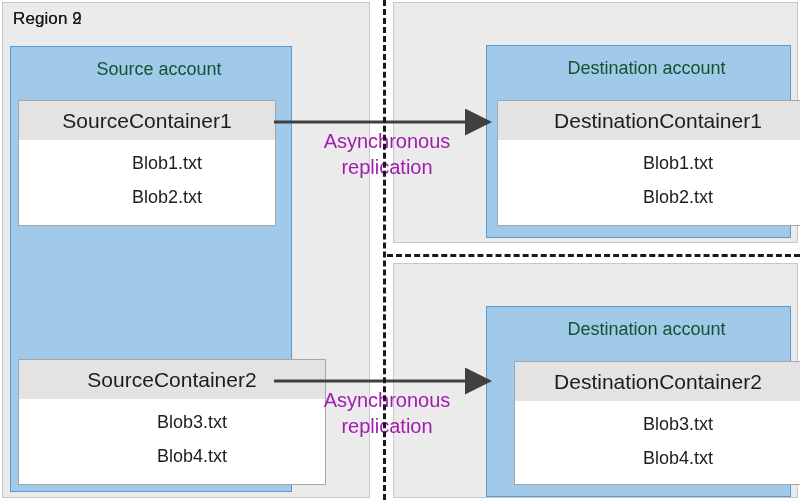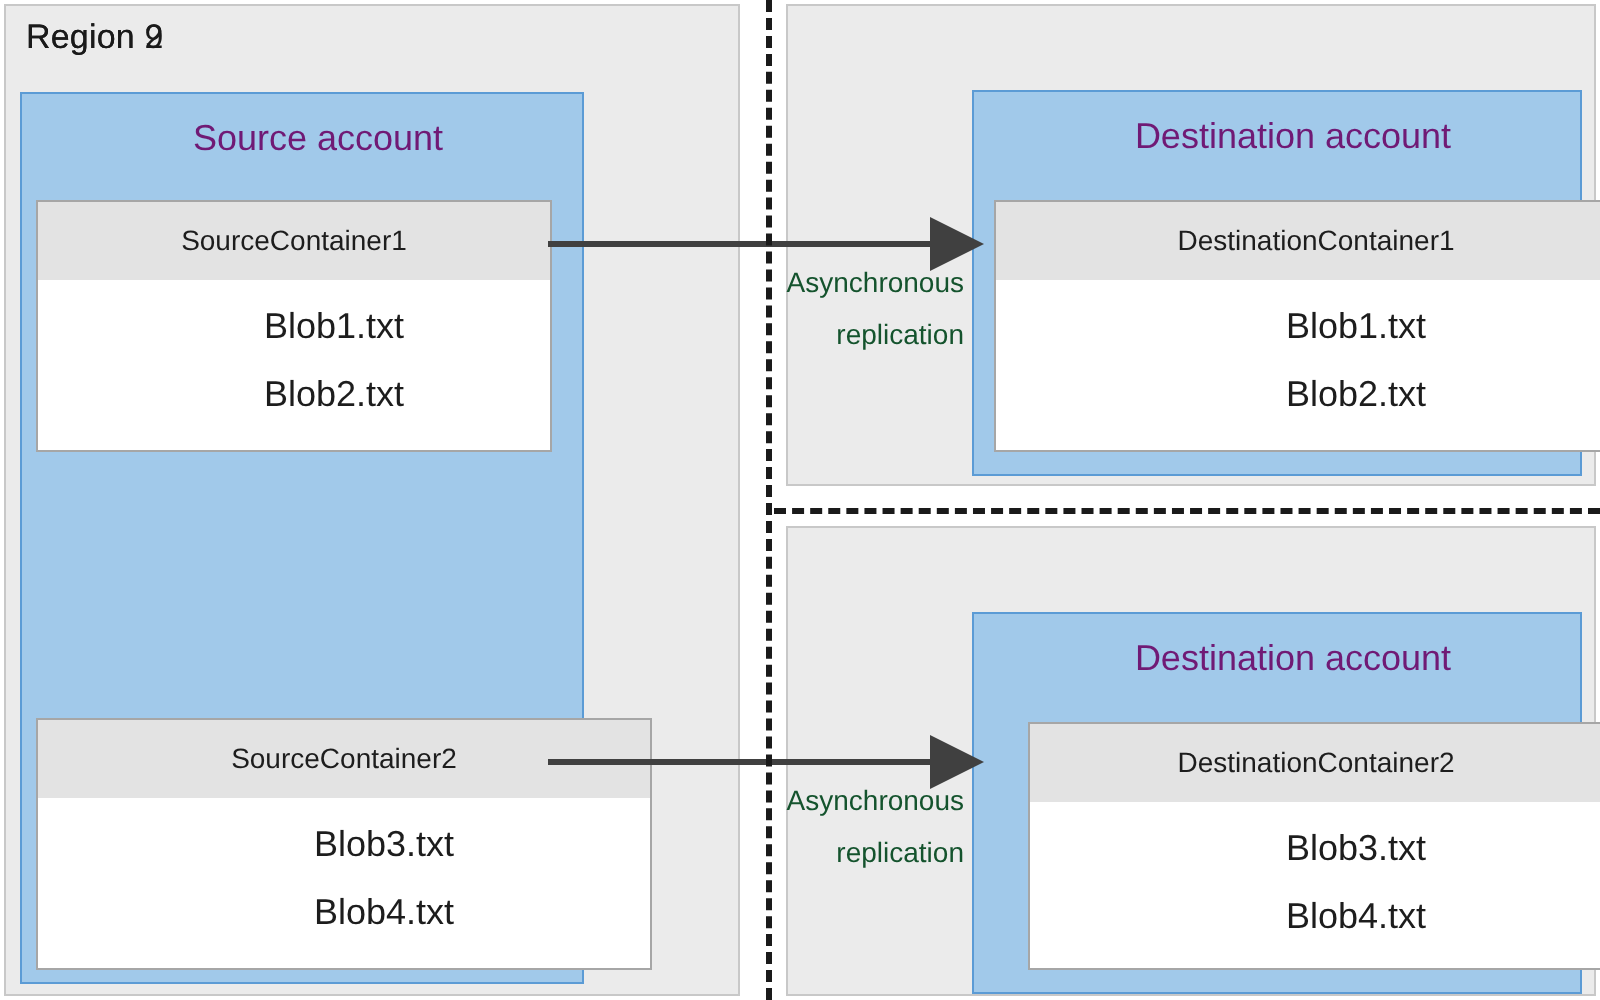--- a/index.html
+++ b/index.html
@@ -69,21 +69,21 @@
   #source-account      { left: 10px;  top: 46px; width: 282px; height: 446px; }
   #destination-account-2 { left: 486px; top: 45px; width: 305px; height: 193px; }
   #destination-account-3 { left: 486px; top: 306px; width: 305px; height: 191px; }
 
   .account-title {
     position: absolute;
     left: 16px;
     right: 0;
     text-align: center;
     font-size: 18px;
-    color: #701a75;
+    color: #14532d;
     white-space: nowrap;
   }
   #source-account .account-title,
   #destination-account-2 .account-title,
   #destination-account-3 .account-title { top: 12px; }
 
   
   .container-box {
     position: absolute;
     background: #ffffff;
@@ -97,21 +97,21 @@
 
   .container-header {
     position: absolute;
     left: 0;
     top: 0;
     right: 0;
     height: 39px;
     line-height: 39px;
     background: #e3e3e3;
     text-align: center;
-    font-size: 14px;
+    font-size: 21px;
     color: #1d1d1d;
     white-space: nowrap;
     overflow: hidden;
   }
   .blob-list {
     position: absolute;
     left: 0;
     right: 0;
     top: 39px;
     bottom: 0;
@@ -131,24 +131,24 @@
   .arrow-svg {
     position: absolute;
     overflow: visible;
   }
   #arrow-1 { left: 274px; top: 112px; width: 226px; height: 20px; }
   #arrow-2 { left: 274px; top: 371px; width: 226px; height: 20px; }
 
   .arrow-label {
     position: absolute;
     width: 190px;
-    text-align: right;
-    font-size: 14px;
+    text-align: center;
+    font-size: 20px;
     line-height: 26px;
-    color: #14532d;
+    color: #a21caf;
   }
   #arrow-label-1 { left: 292px; top: 128px; }
   #arrow-label-2 { left: 292px; top: 387px; }
 </style>
 </head>
 <body>
 
 <div id="canvas">
 
   <div class="region" id="region-1"></div>

